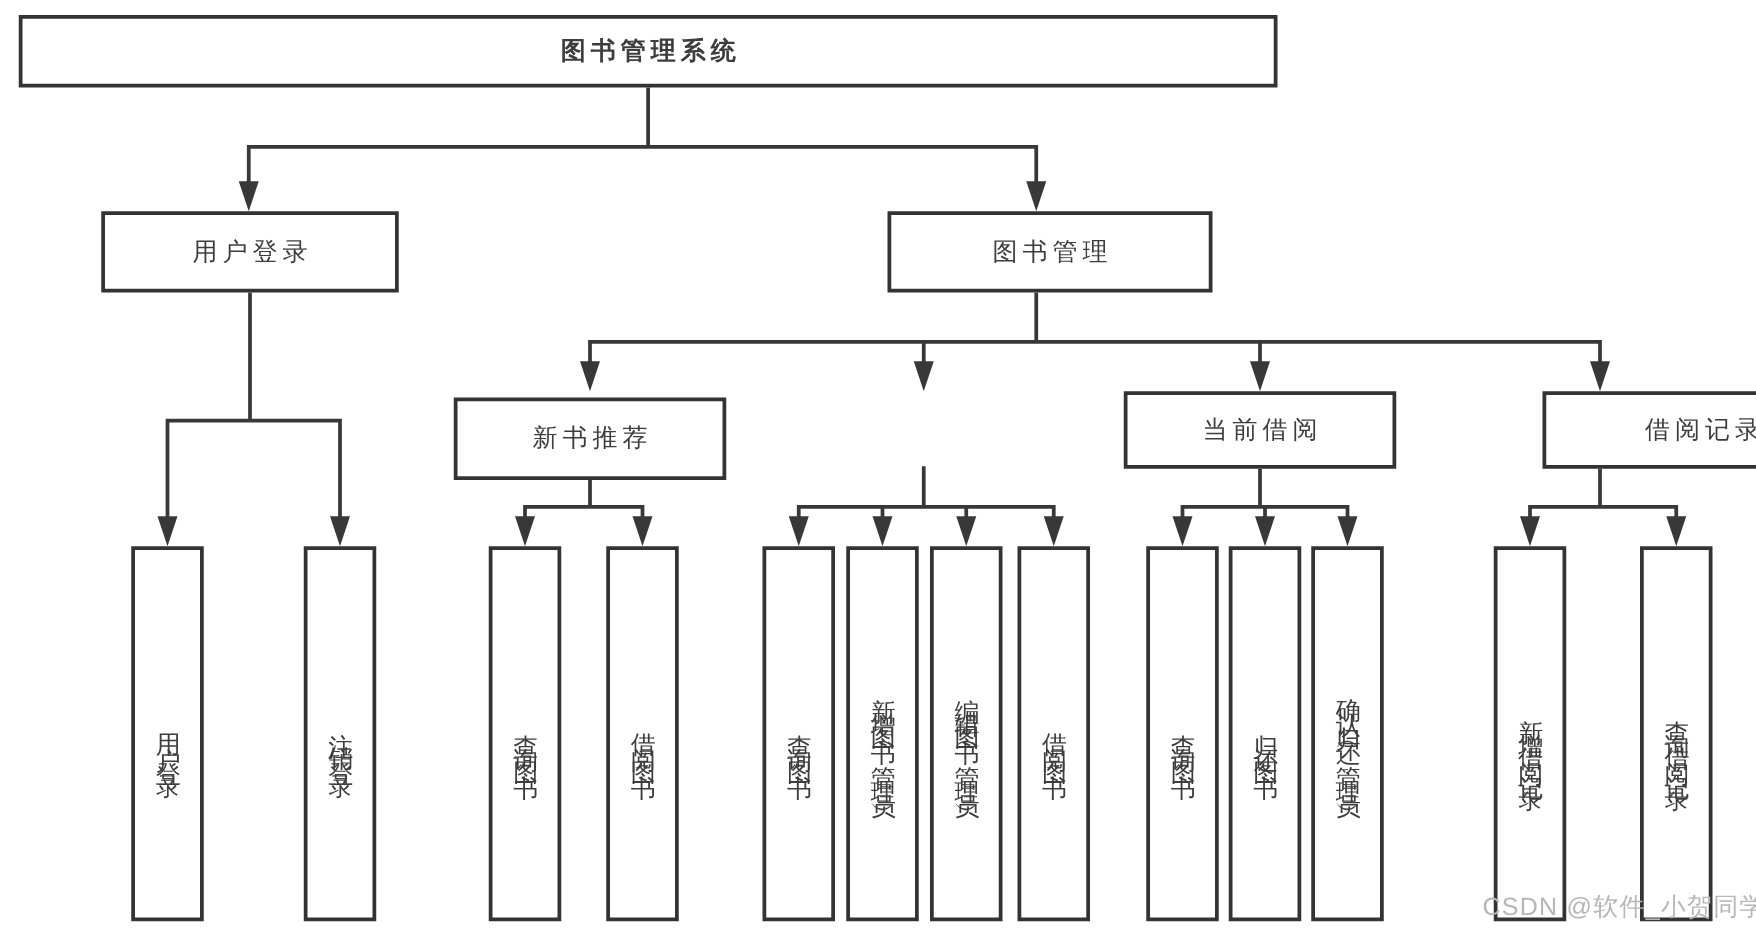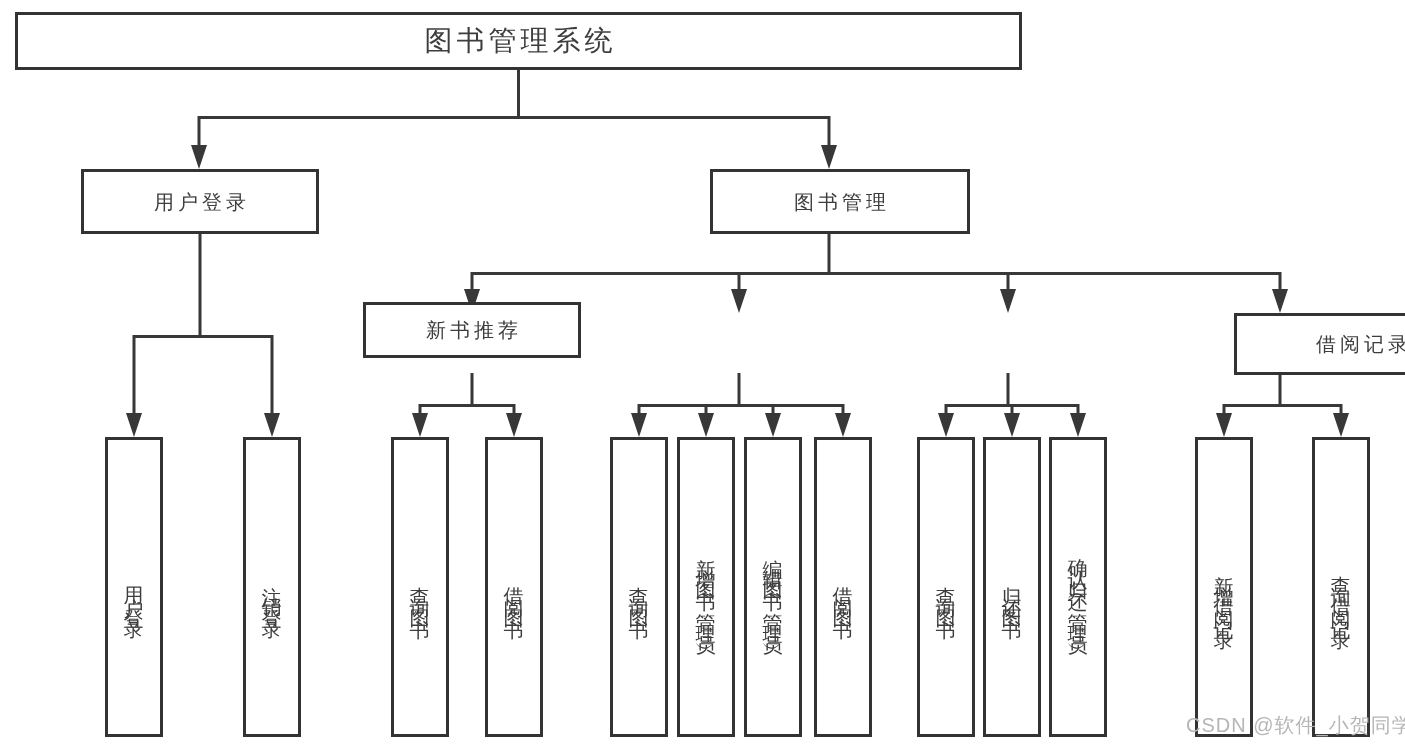--- a/index.html
+++ b/index.html
@@ -44,21 +44,21 @@
     line-height: 1;
   }
   .vtext {
     writing-mode: vertical-rl;
     text-orientation: mixed;
     letter-spacing: 11px;
     margin-top: 11px;
     line-height: 1;
     white-space: nowrap;
   }
-  .root-title { font-size: 28px; }
+  .root-title { font-size: 20px; font-weight: bold; }
   .watermark {
     position: absolute;
     left: 1186px;
     top: 712px;
     font-size: 20px;
     letter-spacing: 1px;
     color: #b6b6b6;
     white-space: nowrap;
     z-index: 10;
   }
@@ -115,22 +115,25 @@
     <span class="htext root-title">图书管理系统</span>
   </div>
 
   <div class="box" style="left:81px;top:169px;width:238px;height:65px">
     <span class="htext">用户登录</span>
   </div>
   <div class="box" style="left:710px;top:169px;width:260px;height:65px">
     <span class="htext">图书管理</span>
   </div>
 
-  <div class="box" style="left:363px;top:302px;width:218px;height:56px">
+  <div class="box" style="left:363px;top:318px;width:218px;height:66px">
     <span class="htext">新书推荐</span>
+  </div>
+  <div class="box" style="left:899px;top:313px;width:218px;height:62px">
+    <span class="htext">当前借阅</span>
   </div>
   <div class="box" style="left:1234px;top:313px;width:256px;height:62px">
     <span class="htext">借阅记录</span>
   </div>
 
   <div class="box" style="left:105px;top:437px;width:58px;height:300px">
     <span class="vtext">用户登录</span>
   </div>
   <div class="box" style="left:243px;top:437px;width:58px;height:300px">
     <span class="vtext">注销登录</span>

